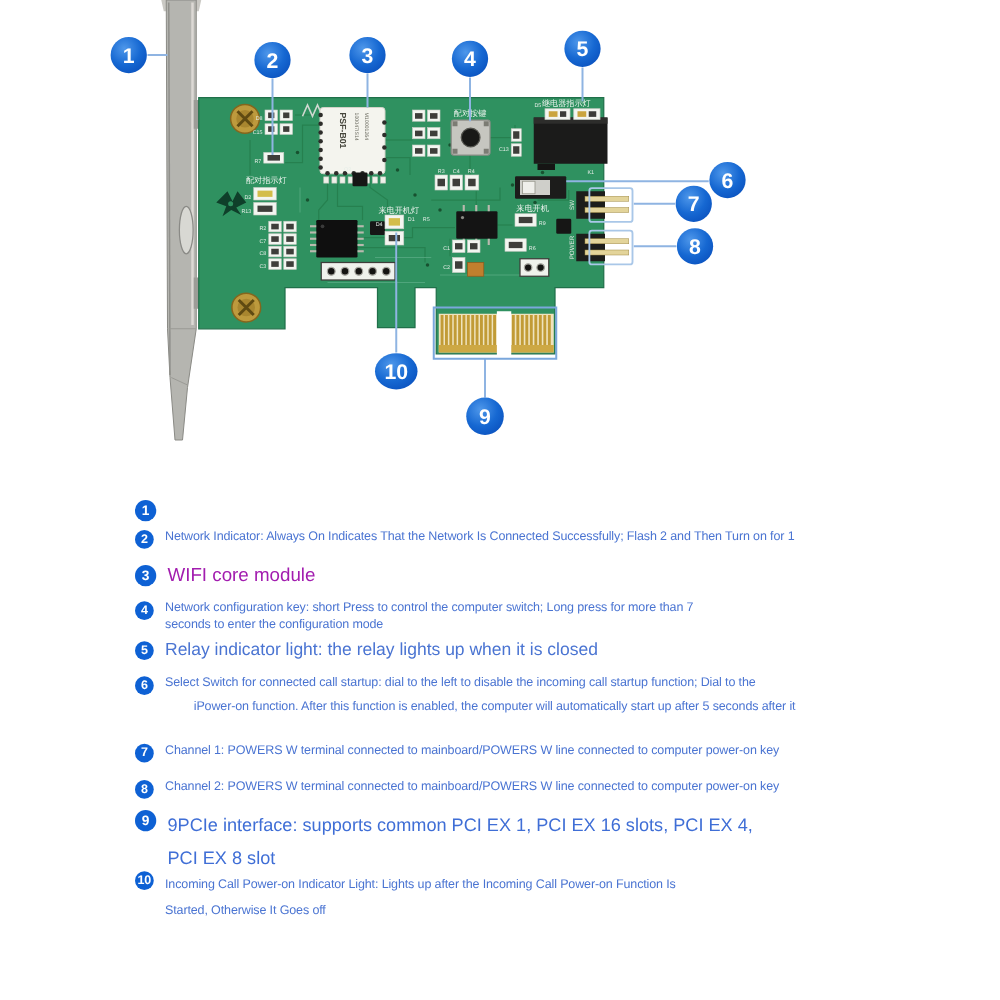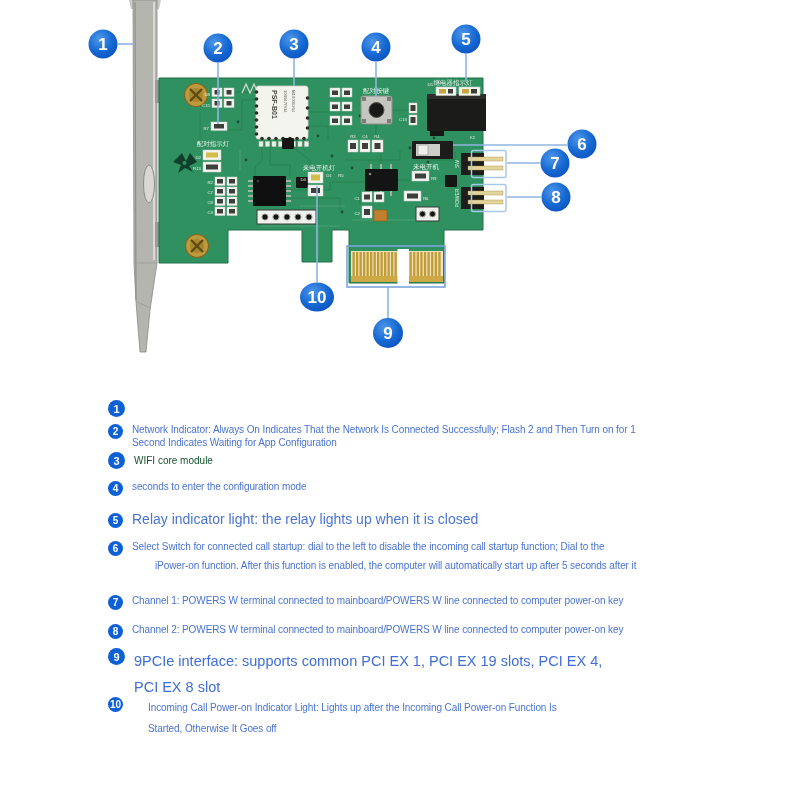--- a/index.html
+++ b/index.html
@@ -10,23 +10,23 @@
   .legend{position:absolute;left:0;top:0;width:800px;height:800px;}
   .lrow{position:absolute;left:108px;display:flex;align-items:flex-start;white-space:nowrap;}
   .lnum{flex:0 0 auto;display:flex;align-items:center;justify-content:center;
         width:15px;height:15px;border-radius:50%;background:#0e61d4;color:#fff;
         font-size:10px;font-weight:bold;margin-right:9px;}
   .lnum.big{width:17px;height:17px;font-size:11px;}
   .ltext{color:#4a74d2;}
   .t-sm{font-size:10px;line-height:12.5px;letter-spacing:-0.1px;}
   .t-md{font-size:14px;line-height:13px;}
   .t-lg1{font-size:12.5px;line-height:15px;color:#3f6ed6;}
-  .t-lg3{font-size:10px;line-height:17px;color:#14532d;}
+  .t-lg3{font-size:15px;line-height:17px;color:#a21caf;}
   .t-lg9{font-size:14.5px;line-height:26px;color:#3f6ed6;}
-  .t-wide{line-height:21px;margin-left:16px;}
+  .t-wide{line-height:21px;}
   .gap-top{margin-top:6px;padding-left:23px;}
   
   .cnum{font:bold 17px "Liberation Sans",sans-serif;fill:#fff;text-anchor:middle;}
   .zh{font-size:6.5px;fill:#eaf2ec;text-anchor:middle;}
   .ref{font-size:4.3px;fill:#e6eee8;}
   .modname{font:bold 7px "Liberation Sans",sans-serif;fill:#45453c;}
   .modser{font-size:4.2px;fill:#6b6b60;}
   .hdrlbl{font-size:5px;fill:#e4ece6;text-anchor:middle;}
 </style>
 </head>
@@ -452,34 +452,34 @@
   <div class="legend">
 
     <div class="lrow" style="top:400px">
       <span class="lnum big">1</span>
     </div>
 
     <div class="lrow" style="top:424px">
       <span class="lnum">2</span>
       <div class="ltext t-sm">
         <div>Network Indicator: Always On Indicates That the Network Is Connected Successfully; Flash 2 and Then Turn on for 1</div>
-        <div>Second Indicates Waiting for App Configuration</div>
       </div>
     </div>
 
     <div class="lrow" style="top:452px">
       <span class="lnum big">3</span>
       <div class="ltext t-lg3">
           <div>WIFI core module</div>
         </div>
     </div>
 
     <div class="lrow" style="top:481px">
       <span class="lnum">4</span>
       <div class="ltext t-sm">
+        <div>Network configuration key: short Press to control the computer switch; Long press for more than 7</div>
         <div>seconds to enter the configuration mode</div>
       </div>
     </div>
 
     <div class="lrow" style="top:513px">
       <span class="lnum">5</span>
       <div class="ltext t-md">
           <div>Relay indicator light: the relay lights up when it is closed</div>
         </div>
     </div>
@@ -502,21 +502,21 @@
     <div class="lrow" style="top:624px">
       <span class="lnum">8</span>
       <div class="ltext t-sm">
           <div>Channel 2: POWERS W terminal connected to mainboard/POWERS W line connected to computer power-on key</div>
         </div>
     </div>
 
     <div class="lrow" style="top:648px">
       <span class="lnum big">9</span>
       <div class="ltext t-lg9">
-        <div>9PCIe interface: supports common PCI EX 1, PCI EX 19 slots, PCI EX 4,</div>
+        <div>9PCIe interface: supports common PCI EX 1, PCI EX 16 slots, PCI EX 4,</div>
         <div>PCI EX 8 slot</div>
       </div>
     </div>
 
     <div class="lrow" style="top:697px">
       <span class="lnum">10</span>
       <div class="ltext t-sm t-wide">
         <div>Incoming Call Power-on Indicator Light: Lights up after the Incoming Call Power-on Function Is</div>
         <div>Started, Otherwise It Goes off</div>
       </div>

